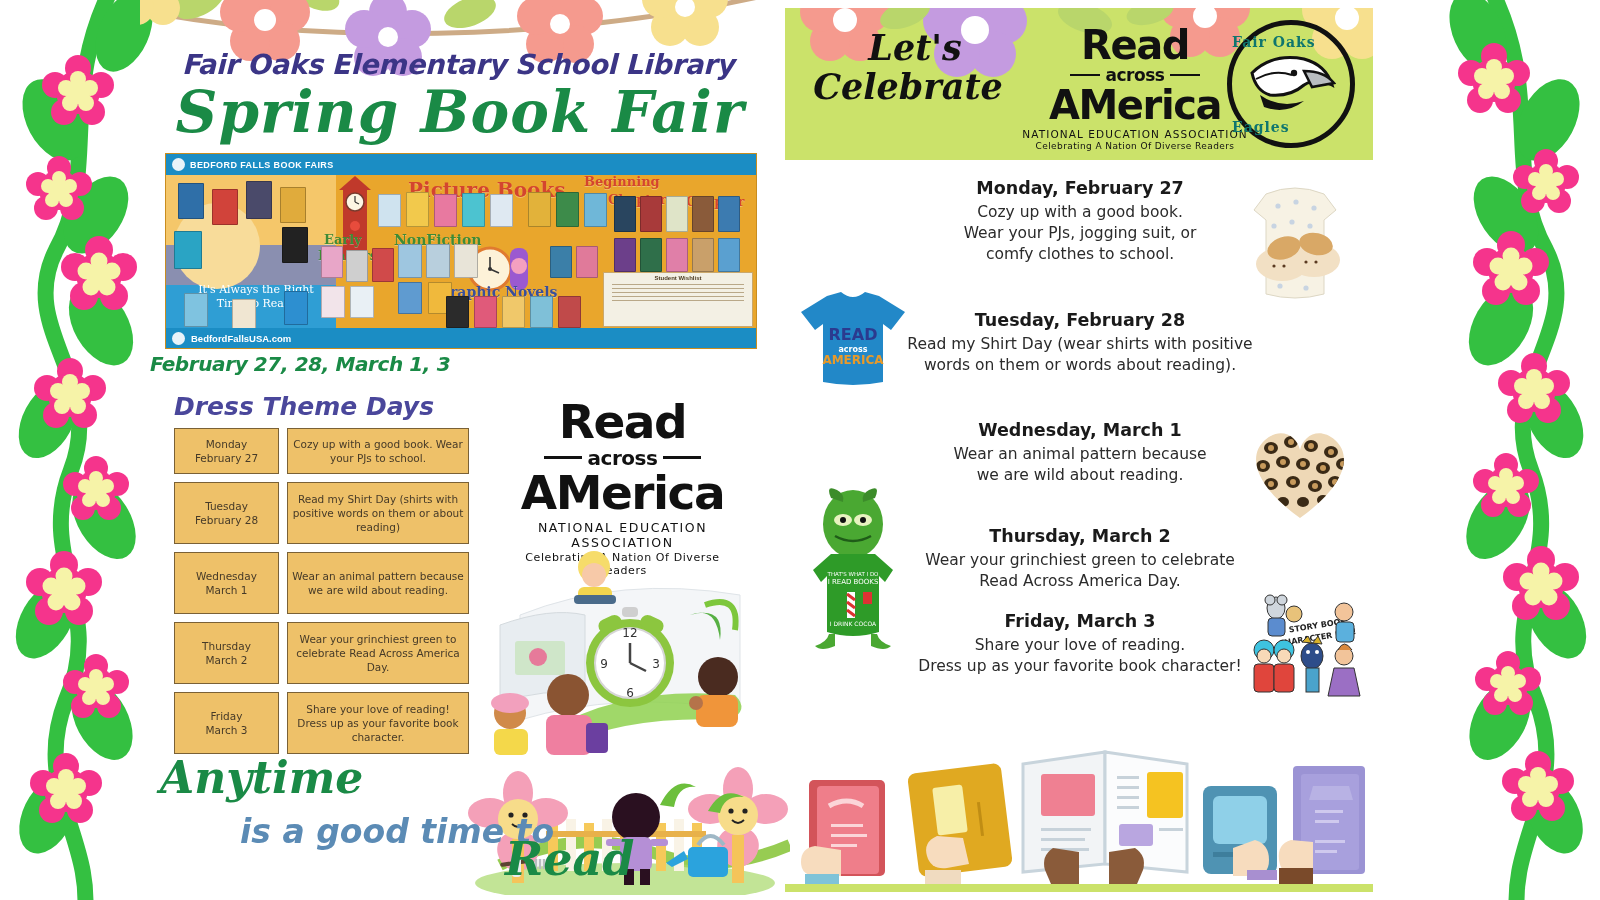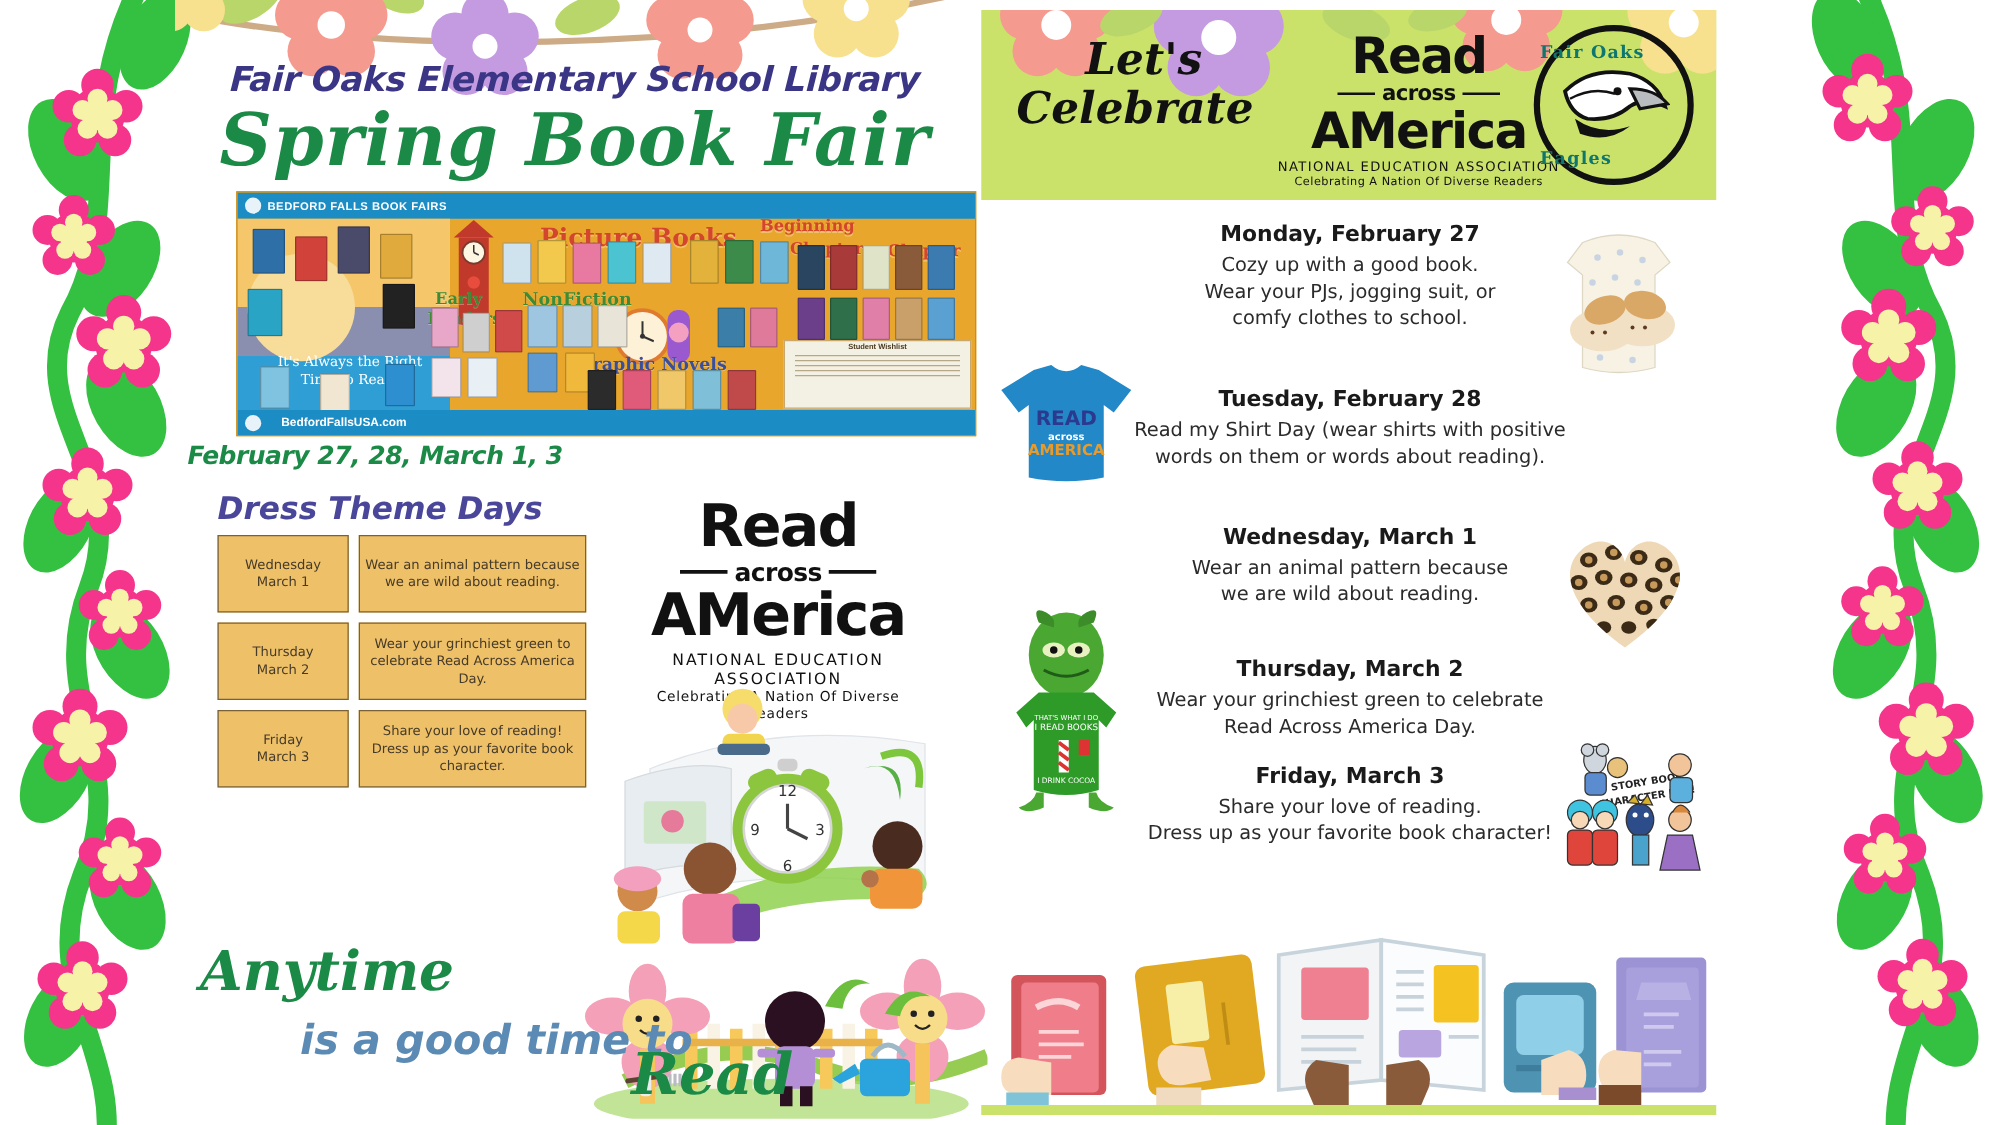--- a/index.html
+++ b/index.html
@@ -31,31 +31,31 @@
   .spring-script {
     position:absolute; left:0; top:78px; width:620px;
     text-align:center; font-size:58px; color:#1a8a46;
     font-family:"DejaVu Serif", serif; font-style:italic; font-weight:bold;
     letter-spacing:1px;
   }
 
   
   .bookfair-banner {
     position:absolute; left:15px; top:153px; width:592px; height:196px;
-    background:#e9a62c; overflow:hidden; border:1px solid #c98d1f;margin-left:24px;
+    background:#e9a62c; overflow:hidden; border:1px solid #c98d1f;
   }
   .bf-topbar {
     position:absolute; left:0; top:0; width:100%; height:21px;
     background:#1b8dc4; display:flex; align-items:center; padding-left:6px; gap:5px;
   }
   .bf-logo-dot { width:13px; height:13px; border-radius:50%; background:#e8f3f9; }
   .bf-topbar-text { color:#fff; font-size:9px; font-weight:bold; letter-spacing:.4px; }
   .bf-botbar {
     position:absolute; left:0; bottom:0; width:100%; height:20px;
-    background:#1b8dc4; display:flex; align-items:center; padding-left:6px; gap:16px;
+    background:#1b8dc4; display:flex; align-items:center; padding-left:6px; gap:6px;
   }
   .bf-botbar-text { color:#fff; font-size:9.5px; font-weight:bold; }
   .bf-left-scene {
     position:absolute; left:0; top:21px; width:170px; bottom:20px;
     background:linear-gradient(#f5c76a 0%, #f5c76a 46%, #8a8fb0 46%, #8a8fb0 72%, #2f9ed4 72%, #2f9ed4 100%);
   }
   .bf-sun { position:absolute; left:8px; top:28px; width:86px; height:86px; border-radius:50%; background:#f8dc9a; }
   .bf-right-table {
     position:absolute; right:3px; top:118px; width:150px; height:55px;
     background:#f3f0e4; border:1px solid #caa86c;
@@ -676,20 +676,32 @@
       <div class="bf-botbar">
         <span class="bf-logo-dot"></span>
         <span class="bf-botbar-text">BedfordFallsUSA.com</span>
       </div>
     </div>
 
     <div class="dates">February 27, 28, March 1, 3</div>
     <div class="dress-theme">Dress Theme Days</div>
 
     <div class="theme-table">
+      <div class="theme-row r1">
+        <div class="theme-cell theme-day">
+          <span><span>Monday</span><br><span>February 27</span></span>
+        </div>
+        <div class="theme-cell theme-desc">Cozy up with a good book. Wear your PJs to school.</div>
+      </div>
+      <div class="theme-row r2">
+        <div class="theme-cell theme-day">
+          <span><span>Tuesday</span><br><span>February 28</span></span>
+        </div>
+        <div class="theme-cell theme-desc">Read my Shirt Day (shirts with positive words on them or about reading)</div>
+      </div>
       <div class="theme-row r3">
         <div class="theme-cell theme-day">
           <span><span>Wednesday</span><br><span>March 1</span></span>
         </div>
         <div class="theme-cell theme-desc">Wear an animal pattern because we are wild about reading.</div>
       </div>
       <div class="theme-row r4">
         <div class="theme-cell theme-day">
           <span><span>Thursday</span><br><span>March 2</span></span>
         </div>

